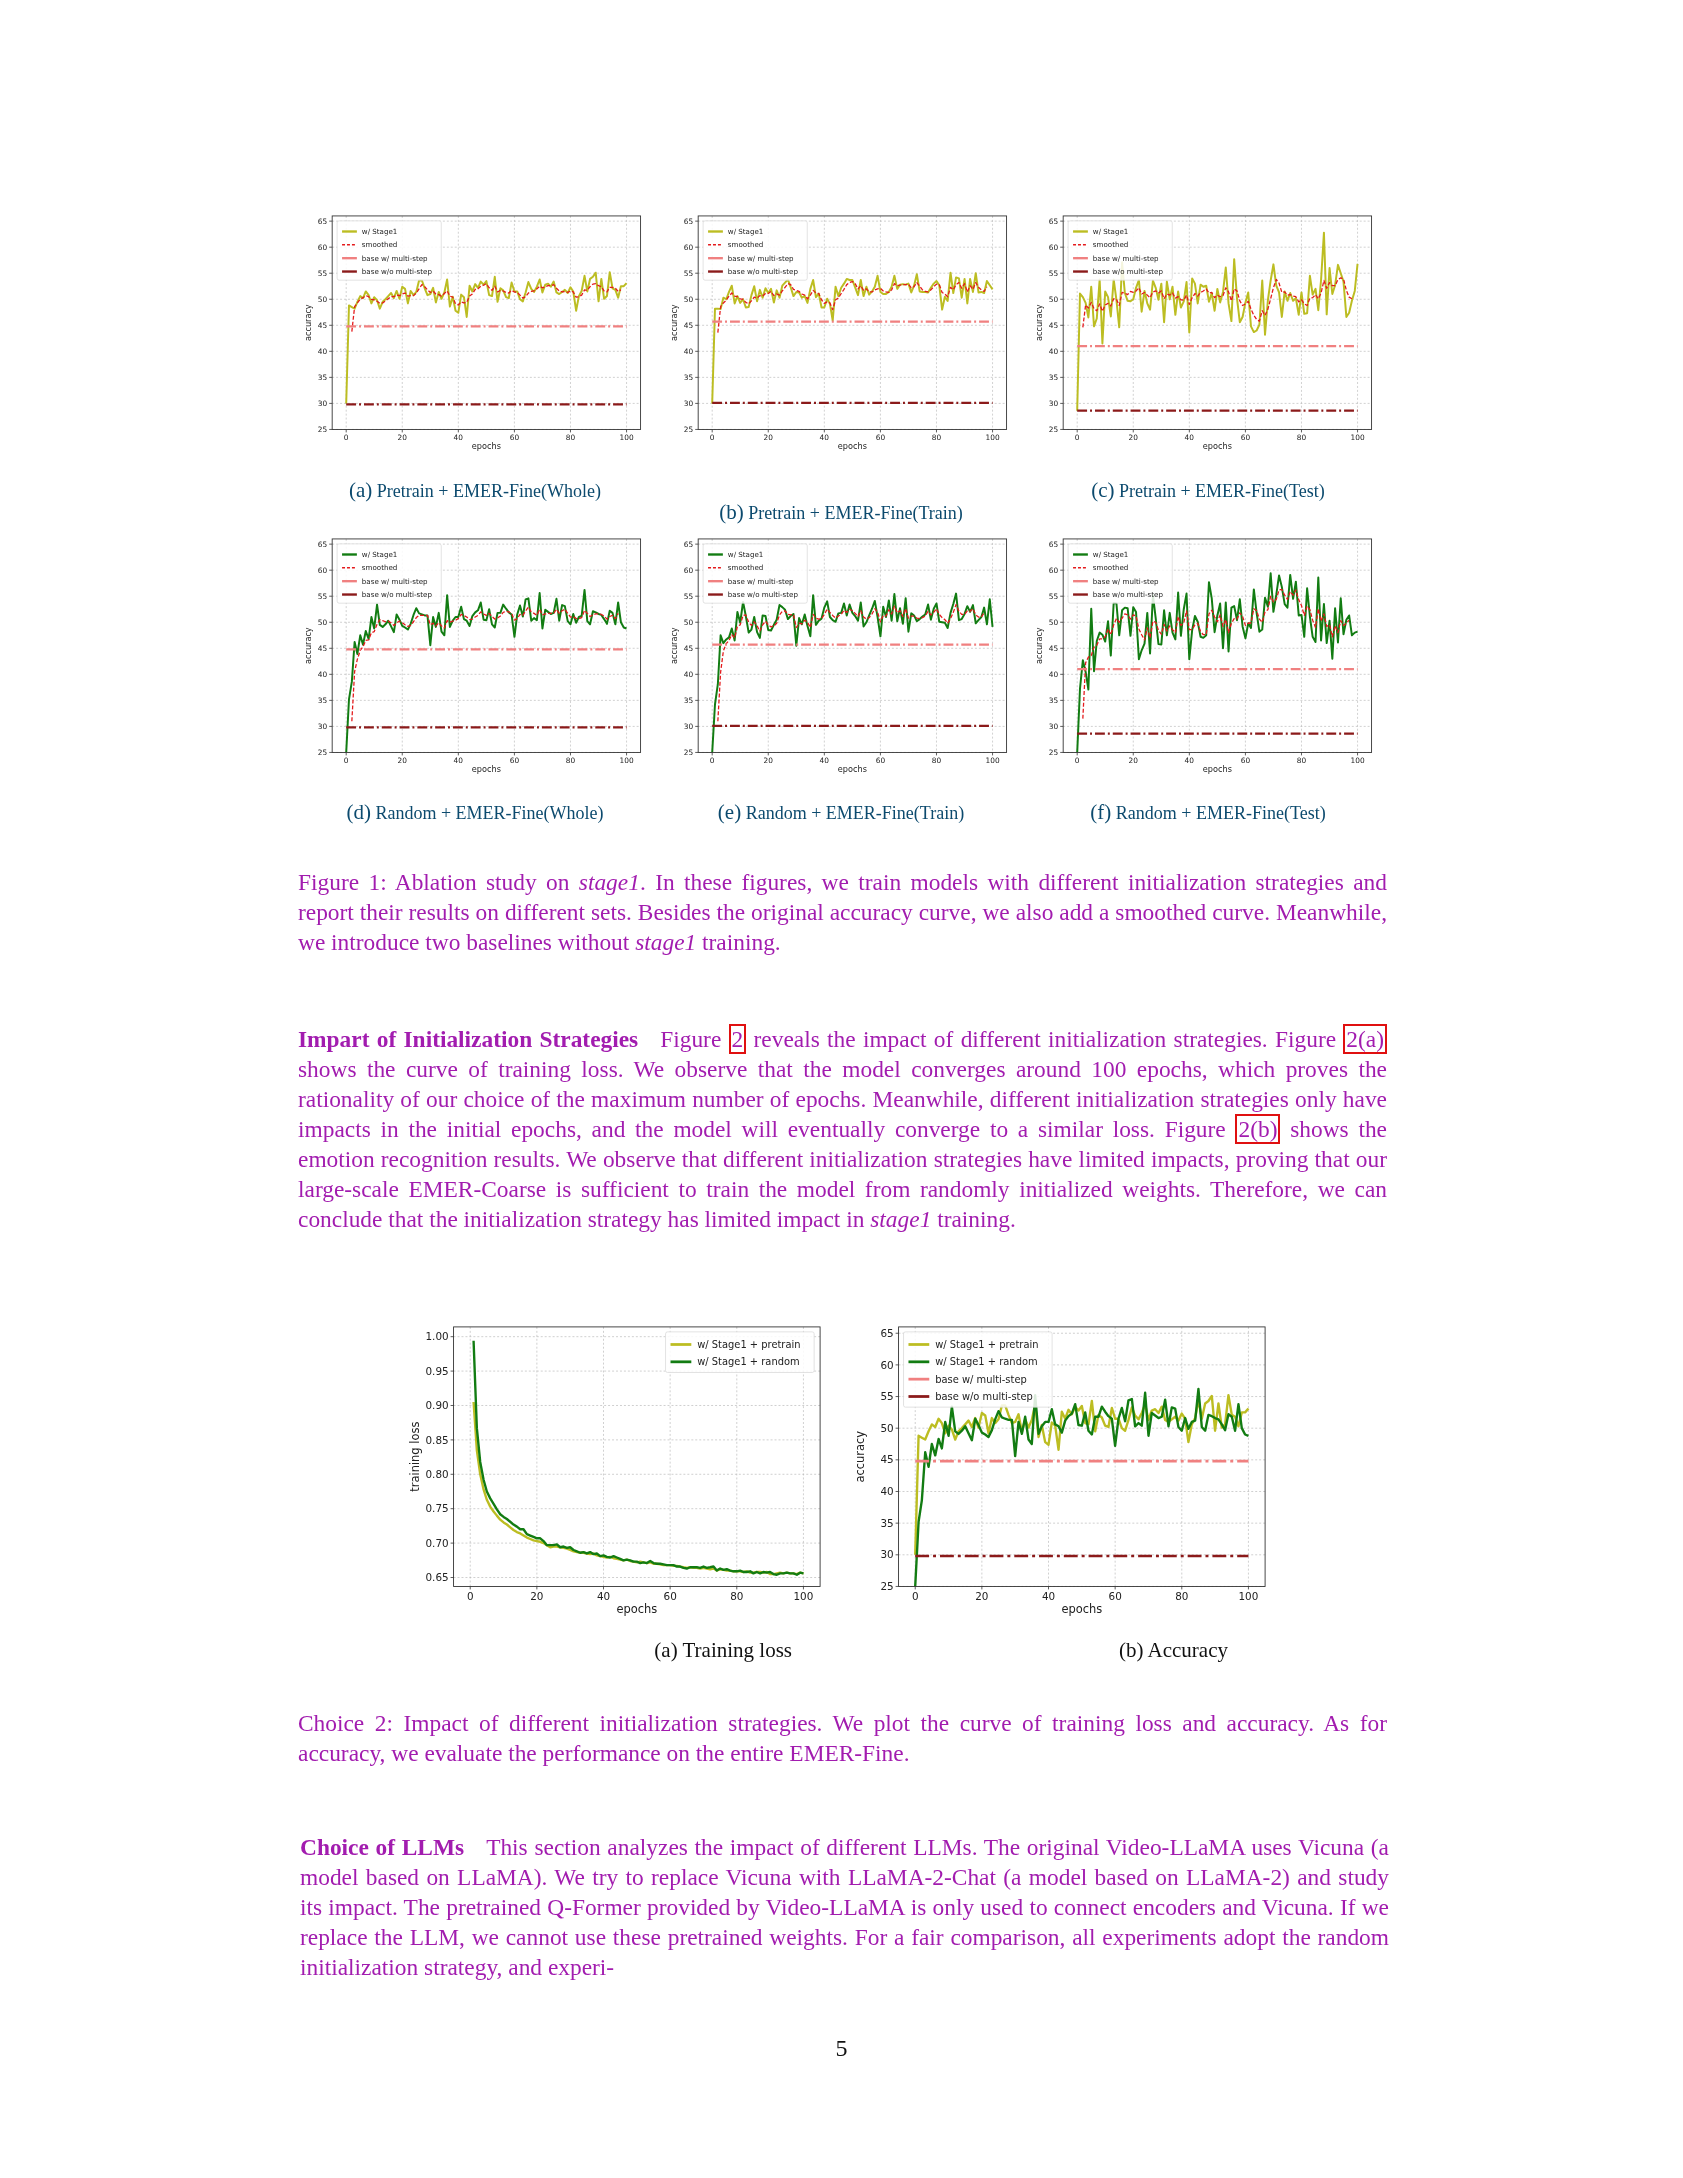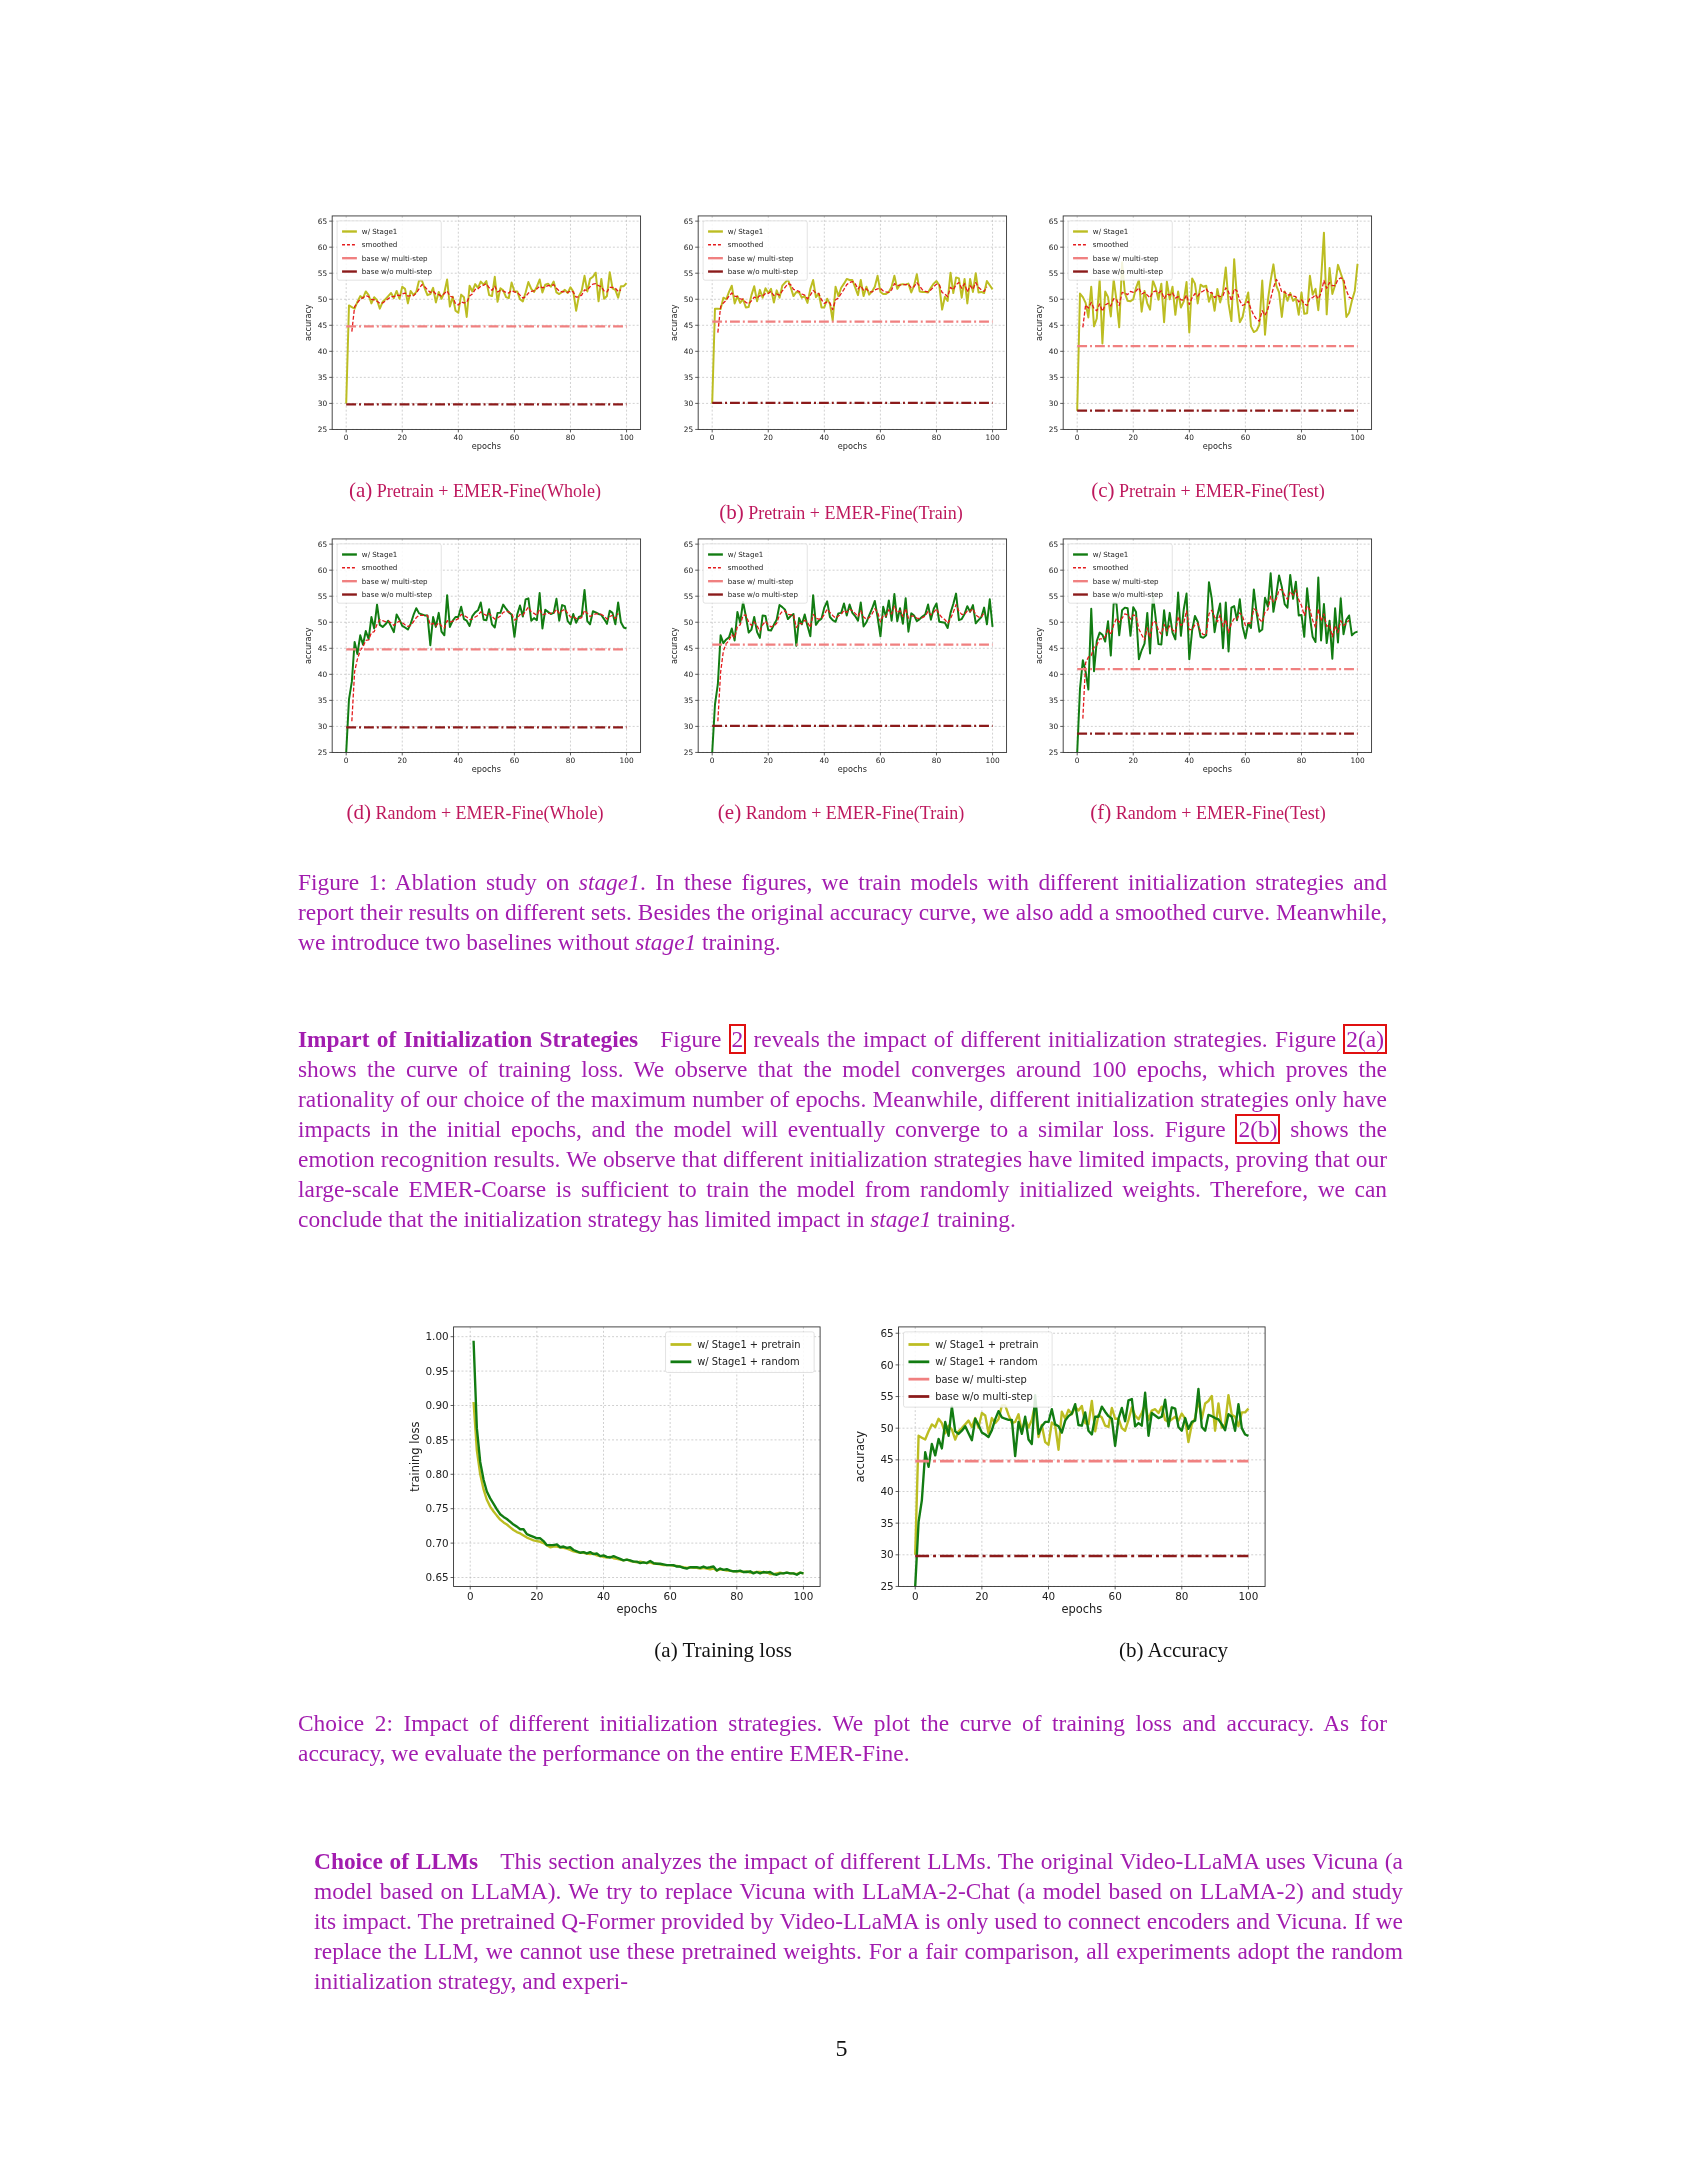--- a/index.html
+++ b/index.html
@@ -1,19 +1,19 @@
 <!DOCTYPE html>
 <html><head>
 <meta charset="utf-8">
 <style>
   html, body { margin: 0; padding: 0; background: #ffffff; }
   body { width: 1683px; height: 2178px; position: relative; font-family: "Liberation Serif", serif; color: #111; overflow: hidden; }
   .abs { position: absolute; }
   .chart-svg text { font-family: "DejaVu Sans", sans-serif; fill: #222; }
-  .subcap { position: absolute; font-family: "Liberation Serif", serif; font-size: 18px; text-align: center; white-space: nowrap; color: #be185d; }
+  .subcap { position: absolute; font-family: "Liberation Serif", serif; font-size: 18px; text-align: center; white-space: nowrap; color: #0c4a6e; }
   .subcap .lbl { font-size: 21px; }
   .para { position: absolute; left: 298px; width: 1089px; font-size: 23.4px; line-height: 30px; text-align: justify; text-align-last: left; color: #a21caf; }
   .para b { font-weight: bold; }
   .ref { border: 2px solid #e01010; padding: 0 1px; }
   .pagenum { position: absolute; left: 0; width: 1683px; top: 2035px; text-align: center; font-size: 24px; }
   .caption2 { position: absolute; font-size: 21px; text-align: right; white-space: nowrap; }
 </style>
 </head>
 <body>
 
@@ -655,18 +655,18 @@
     </svg>
 
   <div class="caption2" style="left:475px;top:1638px;width:317px">(a) Training loss</div>
   <div class="caption2" style="left:911px;top:1638px;width:317px">(b) Accuracy</div>
 
   <p class="para" style="top:1708px;margin:0;">
     <span>Choice 2:</span><span> Impact of different initialization strategies. We plot the curve of training loss and accuracy. As for accuracy, we evaluate the performance on the entire EMER-Fine.</span>
   </p>
 </div>
 
-<p class="para" style="top:1830px;margin:16px;">
+<p class="para" style="top:1830px;margin:2px;">
   <b>Choice of LLMs</b><span style="display:inline-block;width:22px"></span><span>This section analyzes the impact of different LLMs. The original Video-LLaMA uses Vicuna (a model based on LLaMA). We try to replace Vicuna with LLaMA-2-Chat (a model based on LLaMA-2) and study its impact. The pretrained Q-Former provided by Video-LLaMA is only used to connect encoders and Vicuna. If we replace the LLM, we cannot use these pretrained weights. For a fair comparison, all experiments adopt the random initialization strategy, and experi-</span>
 </p>
 
 <div class="pagenum">5</div>
 
 
 </body></html>

